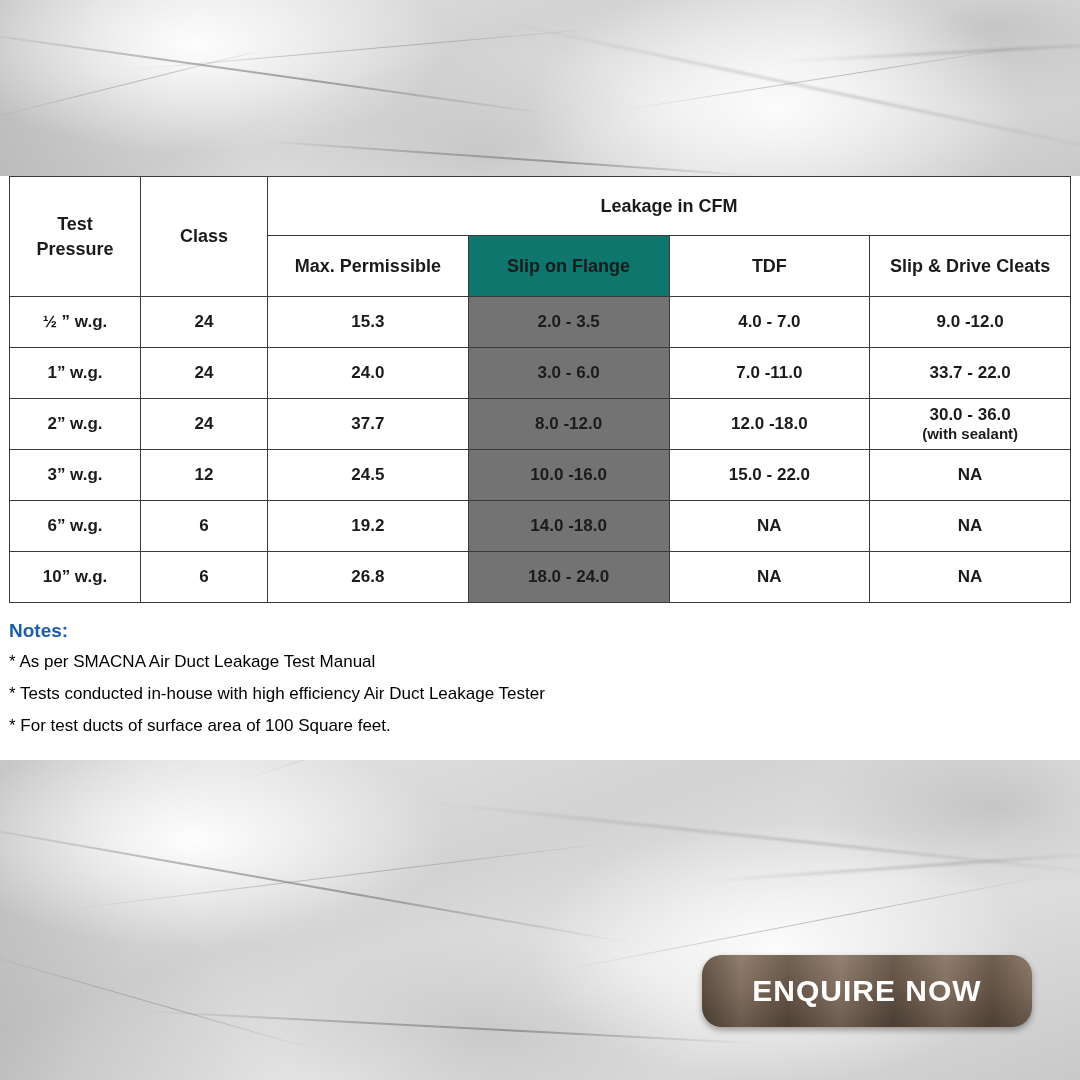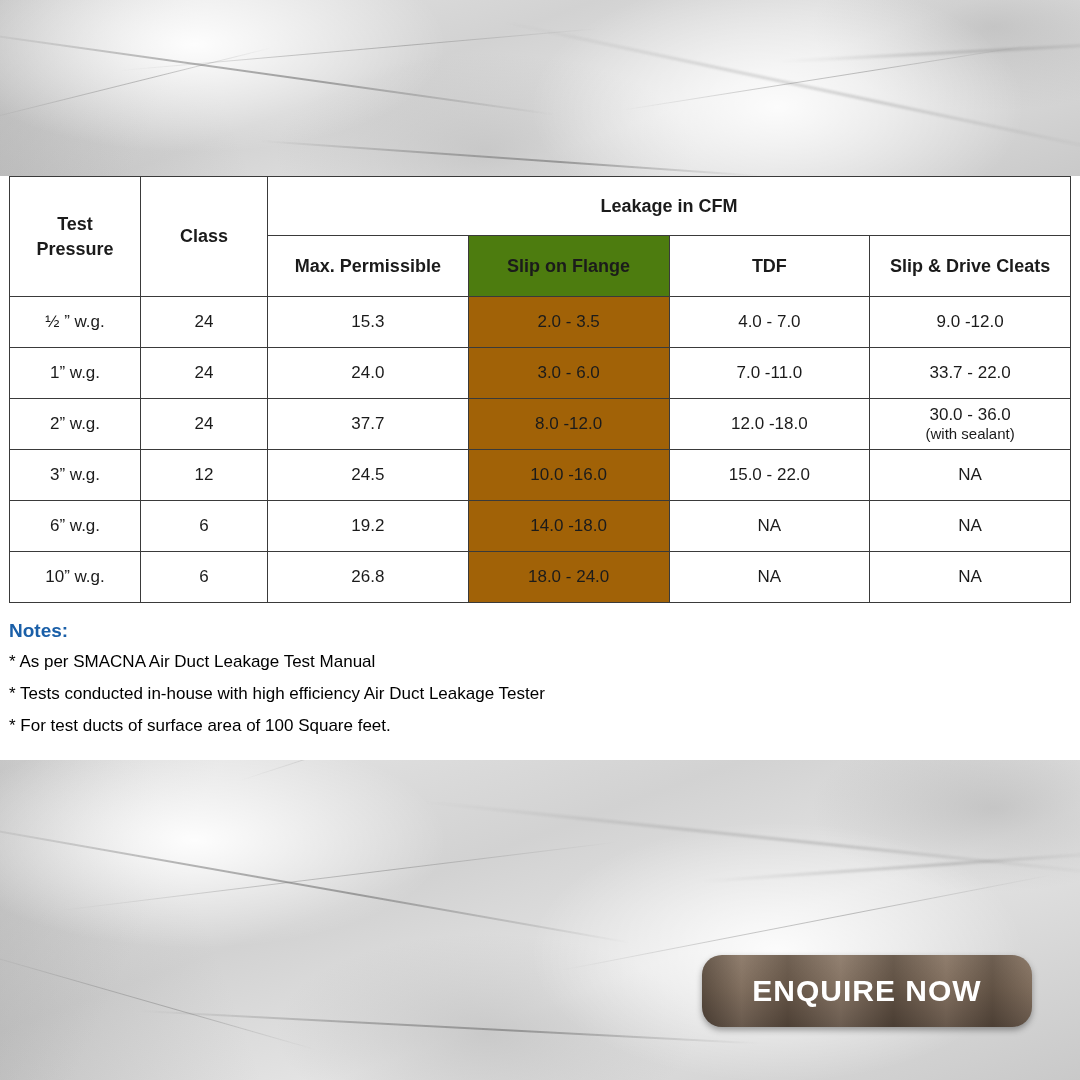--- a/index.html
+++ b/index.html
@@ -69,41 +69,41 @@
     border-collapse: collapse;
     width: 1062px;
     margin: 0 9px;
     table-layout: fixed;
   }
   table.leak th, table.leak td {
     border: 1px solid #3a3a3a;
     text-align: center;
     color: #1b1b1b;
     font-size: 17px;
-    font-weight: normal;
+    font-weight: bold;
     padding: 0;
     vertical-align: middle;
   }
   table.leak th {
     font-weight: bold;
     font-size: 18px;
   }
   .h-test { width: 130px; height: 118px; line-height: 1.35; }
   .h-class { width: 126px; }
   .h-leak { height: 58px; font-size: 19px; }
   .sub { height: 60px; }
   .col-maxp { width: 224px; }
   .col-sof { width: 196px; }
   .col-tdf { width: 192px; }
   .col-sdc { width: 194px; }
 
   tbody tr { height: 51px; }
   td.pressure { font-size: 17px; }
-  .highlight { background: #a16207; }
-  th.highlight { background: #4d7c0f; }
+  .highlight { background: #737373; }
+  th.highlight { background: #0f766e; }
   .two-line { line-height: 1.25; }
   .small-note { font-size: 15px; }
 
   
   .notes {
     position: absolute;
     left: 9px;
     top: 620px;
     width: 1000px;
   }

